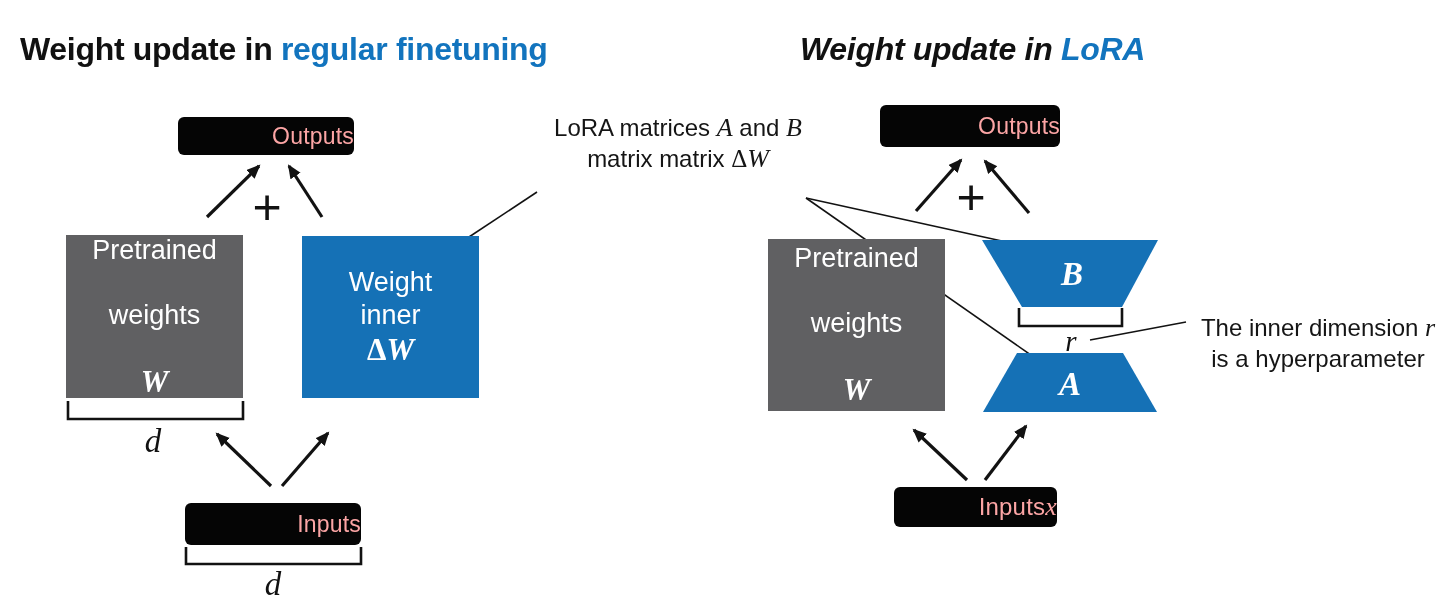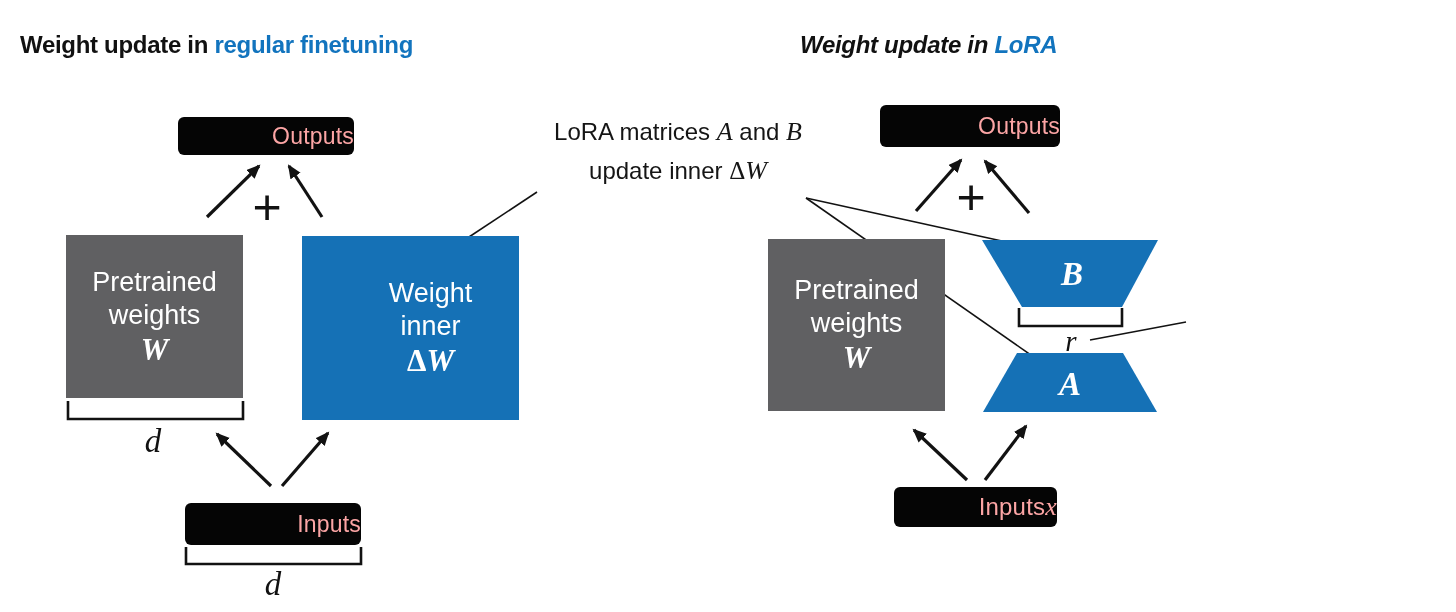--- a/index.html
+++ b/index.html
@@ -4,37 +4,37 @@
 <style>
   html,body{margin:0;padding:0;background:#fff;}
   .canvas{position:relative;width:1456px;height:612px;background:#ffffff;overflow:hidden;
           font-family:"Liberation Sans", sans-serif;color:var(--text,#111);}
   .abs{position:absolute;}
   svg.overlay{position:absolute;left:0;top:0;width:1456px;height:612px;}
   .arrow{stroke:#121212;stroke-width:3.2;fill:none;}
   .leader{stroke:#121212;stroke-width:1.6;fill:none;}
   .bracket{stroke:#121212;stroke-width:2.6;fill:none;}
   .trap{fill:var(--blue,#1571b6);}
-  .title{font-size:24px;font-weight:bold;white-space:nowrap;letter-spacing:-0.3px;text-align:right;}
+  .title{font-size:32px;font-weight:bold;white-space:nowrap;letter-spacing:-0.3px;text-align:right;}
   .title .hl{color:var(--title_blue,#1274be);}
   .bar{background:var(--box_black,#050505);color:#fca5a5;display:flex;align-items:center;justify-content:flex-end;
        font-size:23px;letter-spacing:0.2px;border-radius:6px;}
   .matrixbox{display:flex;flex-direction:column;align-items:center;justify-content:center;
              color:#fff;font-size:27px;line-height:33px;text-align:center;}
-  .graybox{background:var(--gray,#606062);}
+  .graybox{background:var(--gray,#606062);gap:32px;}
   .bluebox{background:var(--blue,#1571b6);}
   .math{font-family:"Liberation Serif", serif;font-style:italic;}
   .math-up{font-family:"Liberation Serif", serif;font-style:normal;}
   .wmath{font-size:31px;font-weight:bold;line-height:36px;}
   .letter{color:#fff;font-family:"Liberation Serif", serif;font-style:italic;font-weight:bold;
           font-size:33px;display:flex;align-items:center;justify-content:center;z-index:2;}
   .dim{color:#111;font-family:"Liberation Serif", serif;font-style:italic;font-size:33px;
        display:flex;align-items:center;justify-content:center;}
   .plus{font-size:50px;font-weight:500;color:#121212;display:flex;align-items:center;justify-content:center;}
-  .note{font-size:24px;line-height:39px;text-align:center;color:#151515;}
+  .note{font-size:24px;line-height:31px;text-align:center;color:#151515;}
   .note .math{font-size:26px;}
   .note .math-up{font-size:25px;}
   .inmath{font-size:26px;}
 </style>
 </head>
 <body>
 
 <div class="canvas">
 
   <svg class="overlay">
@@ -80,40 +80,40 @@
   <div class="abs plus" style="left:240px;top:180px;width:54px;height:54px;">
     <span>+</span>
   </div>
 
   <div class="abs matrixbox graybox" style="left:66px;top:235px;width:177px;height:163px;">
     <div>Pretrained</div>
     <div>weights</div>
     <div class="math wmath">W</div>
   </div>
 
-  <div class="abs matrixbox bluebox" style="left:302px;top:236px;width:177px;height:184px;padding-left:40px;">
+  <div class="abs matrixbox bluebox" style="left:302px;top:236px;width:177px;height:162px;">
     <div>Weight</div>
     <div>inner</div>
     <div class="wmath"><span class="math-up">Δ</span><span class="math">W</span></div>
   </div>
 
   <div class="abs dim" style="left:123px;top:420px;width:60px;height:42px;">
     <span>d</span>
   </div>
 
   <div class="abs bar" style="left:185px;top:503px;width:176px;height:42px;">
     <span>Inputs</span>
   </div>
   <div class="abs dim" style="left:243px;top:563px;width:60px;height:42px;">
     <span>d</span>
   </div>
 
   <div class="abs note" style="left:518px;top:112px;width:320px;">
     <div><span>LoRA matrices </span><span class="math">A</span><span> and </span><span class="math">B</span></div>
-    <div><span>update inner </span><span class="math-up">Δ</span><span class="math">W</span></div>
+    <div><span>matrix matrix </span><span class="math-up">Δ</span><span class="math">W</span></div>
   </div>
 
   <div class="abs bar" style="left:880px;top:105px;width:180px;height:42px;">
     <span>Outputs</span>
   </div>
   <div class="abs plus" style="left:944px;top:170px;width:54px;height:54px;">
     <span>+</span>
   </div>
 
   <div class="abs matrixbox graybox" style="left:768px;top:239px;width:177px;height:172px;">
@@ -130,14 +130,18 @@
   </div>
   <div class="abs dim" style="left:1043px;top:324px;width:56px;height:34px;font-size:29px;">
     <span>r</span>
   </div>
 
   <div class="abs bar" style="left:894px;top:487px;width:163px;height:40px;font-size:24px;">
     <span>Inputs </span>
       <span class="math inmath">x</span>
   </div>
 
+  <div class="abs note" style="left:1180px;top:312px;width:276px;">
+    <div><span>The inner dimension </span><span class="math">r</span></div>
+    <div>is a hyperparameter</div>
+  </div>
 
 </div>
 
 </body></html>

